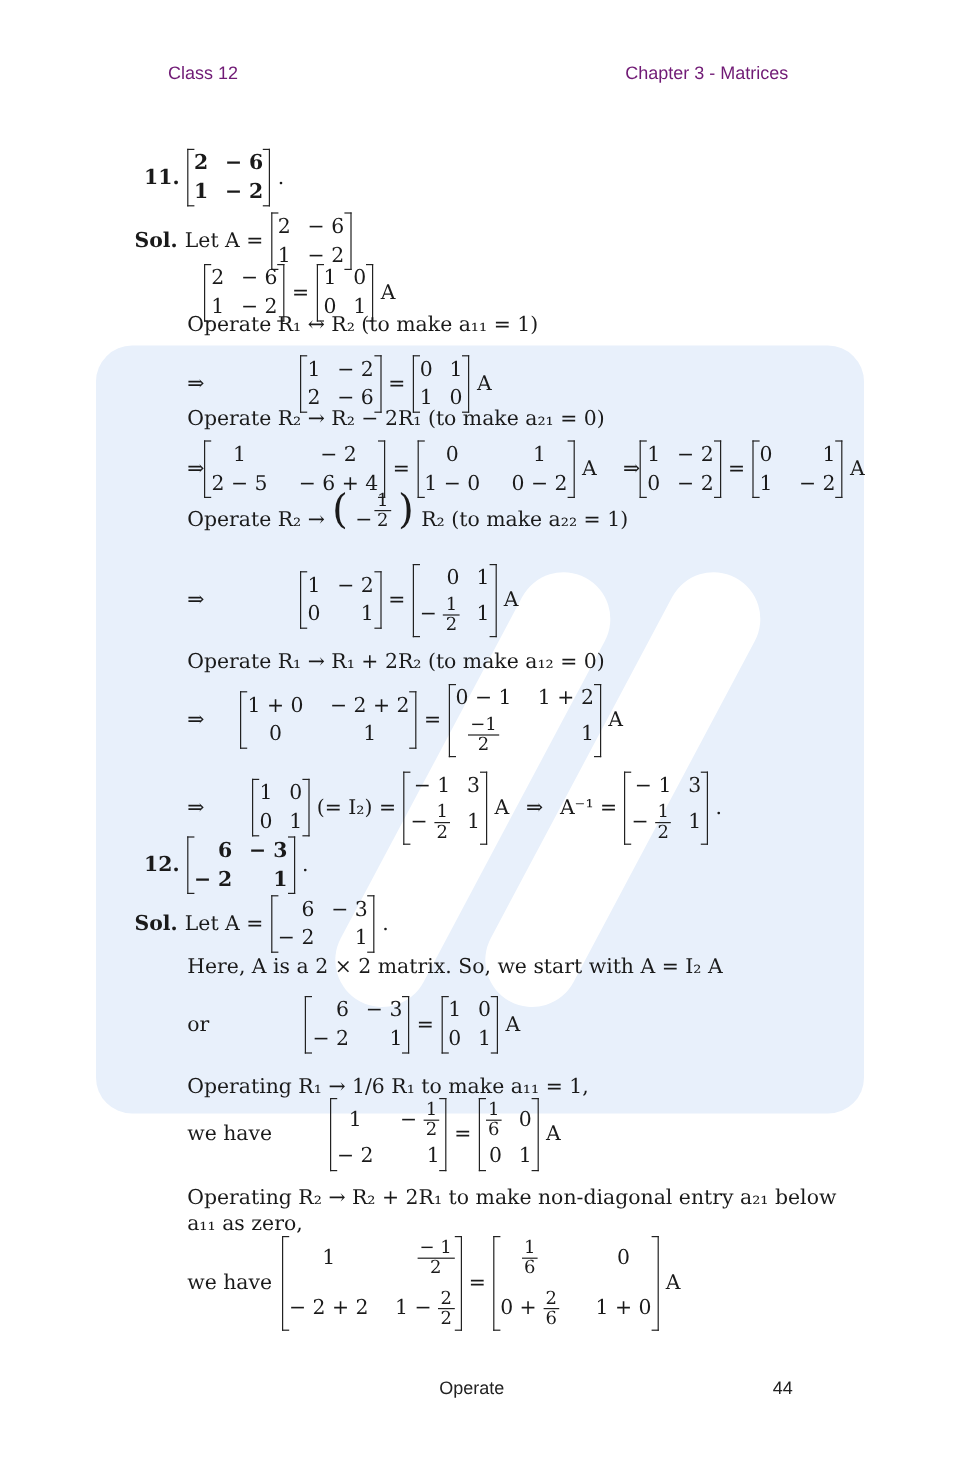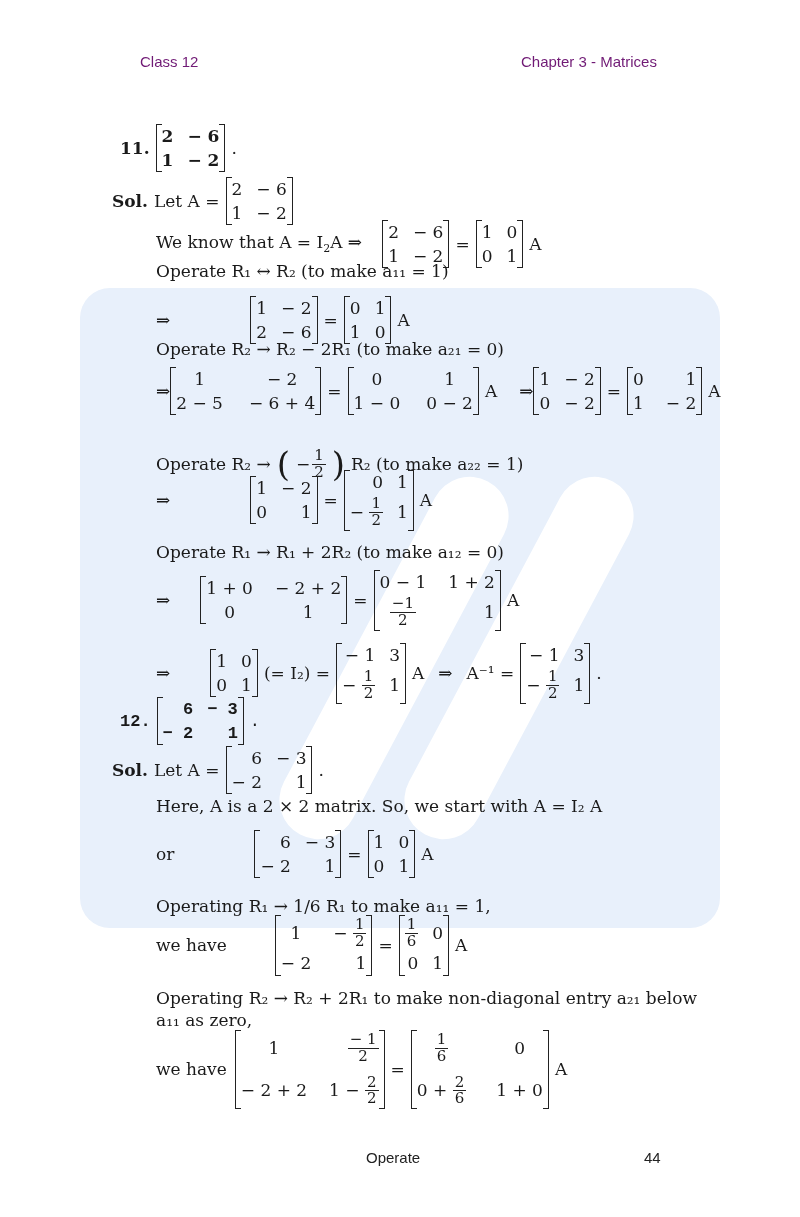--- a/index.html
+++ b/index.html
@@ -70,21 +70,20 @@
   <span>Let A =</span>
   <span class="mat c2">
     <span class="cell">2</span>
     <span class="cell">− 6</span>
     <span class="cell">1</span>
     <span class="cell">− 2</span>
   </span>
 </div>
 
 <div class="line" style="left:156px; top:220px;">
-  <span><span>We know that A = I</span><span class="sub">2</span><span>A ⇒</span></span>
   <span class="mat c2" style="margin-left:14px;">
     <span class="cell">2</span>
     <span class="cell">− 6</span>
     <span class="cell">1</span>
     <span class="cell">− 2</span>
   </span>
   <span>=</span>
   <span class="mat c2">
     <span class="cell">1</span>
     <span class="cell">0</span>
@@ -146,21 +145,21 @@
   <span>=</span>
   <span class="mat c2" style="column-gap:22px;">
     <span class="cell">0</span>
     <span class="cell">1</span>
     <span class="cell">1</span>
     <span class="cell">− 2</span>
   </span>
   <span>A</span>
 </div>
 
-<div class="line" style="left:156px; top:447px;">
+<div class="line" style="left:156px; top:408px;align-items:flex-end;">
   <span>Operate R₂ →</span>
   <span class="paren">(</span>
   <span style="margin-right:2px;">−</span>
   <span class="frac">
       <span class="num">1</span>
       <span>2</span>
     </span>
   <span class="paren">)</span>
   <span>R₂ (to make a₂₂ = 1)</span>
 </div>
@@ -239,21 +238,21 @@
     <span class="cell">3</span>
     <span class="cell">−&nbsp;<span class="frac">
           <span class="num">1</span>
           <span>2</span>
         </span></span>
     <span class="cell">1</span>
   </span>
   <span>.</span>
 </div>
 
-<div class="line" style="left:120px; top:697px;font-family:Liberation Mono, monospace;">
+<div class="line" style="left:120px; top:697px;">
   <span class="qnum">12.</span>
   <span class="mat c2 bold">
     <span class="cell">6</span>
     <span class="cell">− 3</span>
     <span class="cell">− 2</span>
     <span class="cell">1</span>
   </span>
   <span>.</span>
 </div>
 

